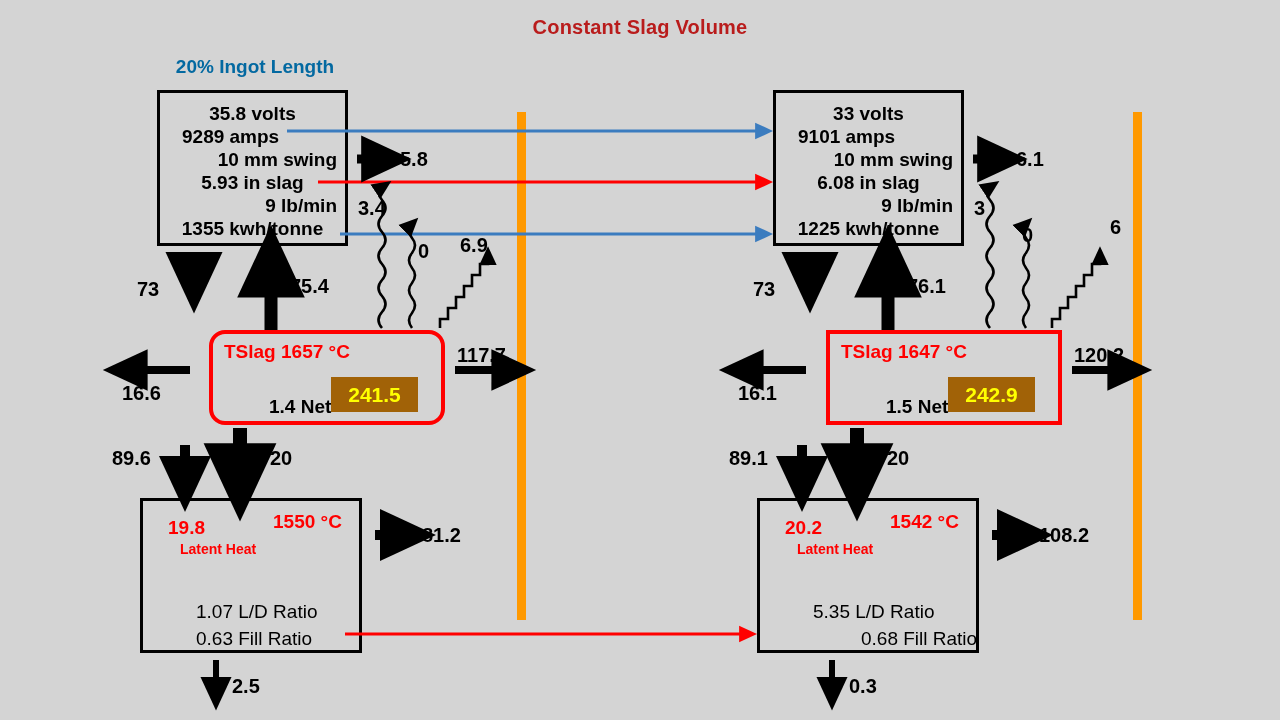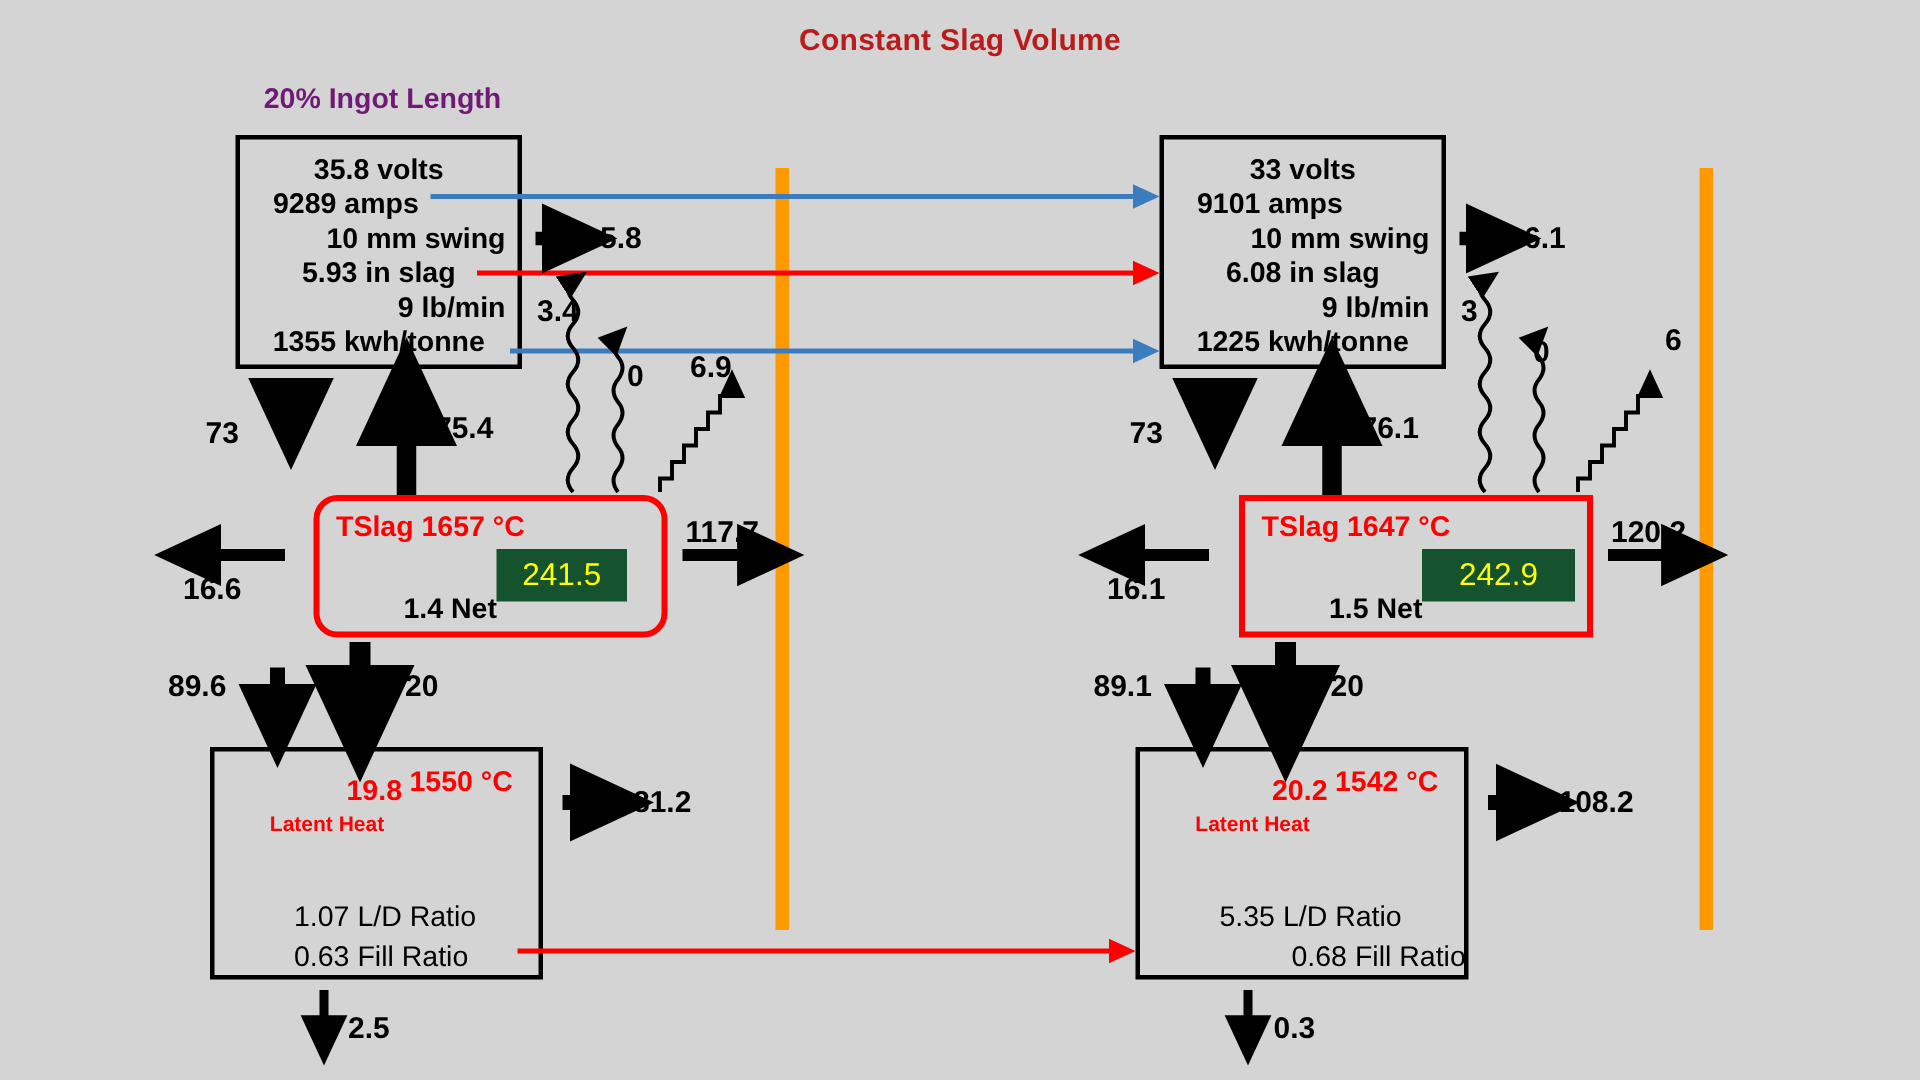--- a/index.html
+++ b/index.html
@@ -14,21 +14,21 @@
   #stage{position:absolute;left:0;top:0;width:1280px;height:720px;}
   .abs{position:absolute;}
 
   
   .title{
     font-size:20px;font-weight:bold;color:#b91c1c;
     text-align:center;width:100%;left:0;top:16px;
     letter-spacing:0.2px;
   }
   .colhead{
-    font-size:19px;font-weight:bold;color:#701a75;
+    font-size:19px;font-weight:bold;color:#0369a1;
     text-align:center;
   }
   .valnum{
     font-size:20px;font-weight:bold;color:#000;
     white-space:nowrap;
   }
 
   
   .box{
     border:3px solid #000;
@@ -55,33 +55,33 @@
   .p-c{text-align:center;}
   .p-r{text-align:right;padding-right:8px;}
   .p-l{text-align:left;padding-left:22px;}
 
   .tslag{
     font-size:19px;font-weight:bold;color:#ff0000;
     position:absolute;left:11px;top:7px;white-space:nowrap;
   }
   .redchip{
     position:absolute;
-    background:#14532d;
+    background:#a16207;
     color:#ffff00;
-    font-size:21px;font-weight:normal;
-    display:flex;align-items:center;justify-content:center;
+    font-size:21px;font-weight:bold;
+    display:flex;align-items:center;justify-content:center;margin-top:11px;
   }
   .netlbl{
     position:absolute;
     font-size:19px;font-weight:bold;color:#000;white-space:nowrap;margin-left:29px;
   }
 
   .latent-val{
     position:absolute;font-size:19px;font-weight:bold;color:#ff0000;
-    text-align:right;white-space:nowrap;
+    text-align:left;white-space:nowrap;
   }
   .latent-lbl{
     position:absolute;font-size:14px;font-weight:bold;color:#ff0000;
     text-align:center;white-space:nowrap;
   }
   .temp-val{
     position:absolute;font-size:19px;font-weight:bold;color:#ff0000;
     white-space:nowrap;
   }
   .ratio{
@@ -127,21 +127,21 @@
   </div>
 
   <div class="abs redbox" style="left:209px;top:330px;width:236px;height:95px;border-radius:16px;">
     <div class="tslag">TSlag 1657  °C</div>
     <div class="redchip" style="left:118px;top:32px;width:87px;height:35px;">241.5</div>
     <div class="netlbl" style="left:27px;top:62px;">1.4 Net</div>
   </div>
 
   <div class="abs redbox" style="left:826px;top:330px;width:236px;height:95px;">
     <div class="tslag">TSlag 1647  °C</div>
-    <div class="redchip" style="left:118px;top:32px;width:102px;height:35px;">242.9</div>
+    <div class="redchip" style="left:118px;top:32px;width:87px;height:35px;">242.9</div>
     <div class="netlbl" style="left:27px;top:62px;">1.5 Net</div>
   </div>
 
   <div class="abs box" style="left:140px;top:498px;width:222px;height:155px;">
     <div class="latent-val" style="left:25px;top:16px;width:100px;">19.8</div>
     <div class="latent-lbl" style="left:25px;top:40px;width:100px;">Latent Heat</div>
     <div class="temp-val" style="left:130px;top:10px;">1550  °C</div>
     <div class="ratio" style="left:53px;top:100px;">1.07 L/D Ratio</div>
     <div class="ratio" style="left:53px;top:127px;">0.63 Fill Ratio</div>
   </div>

